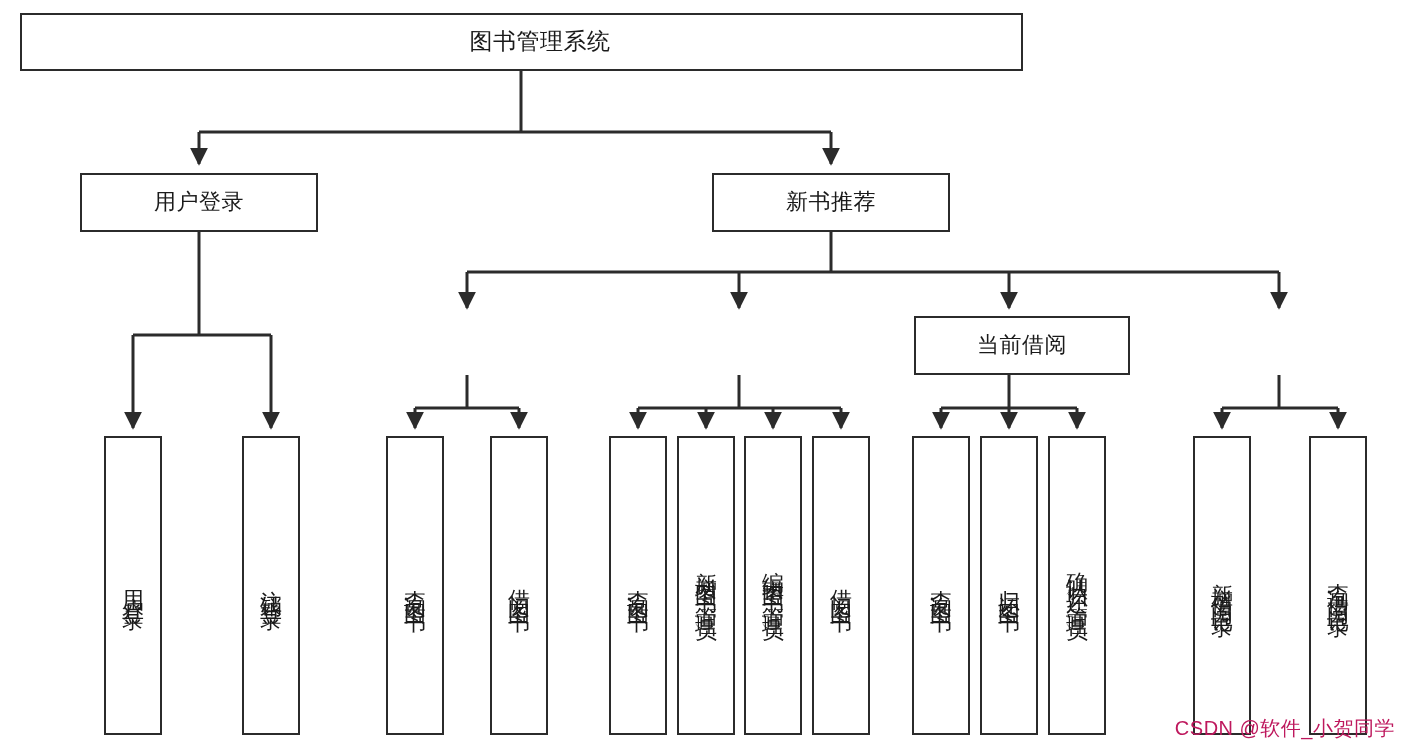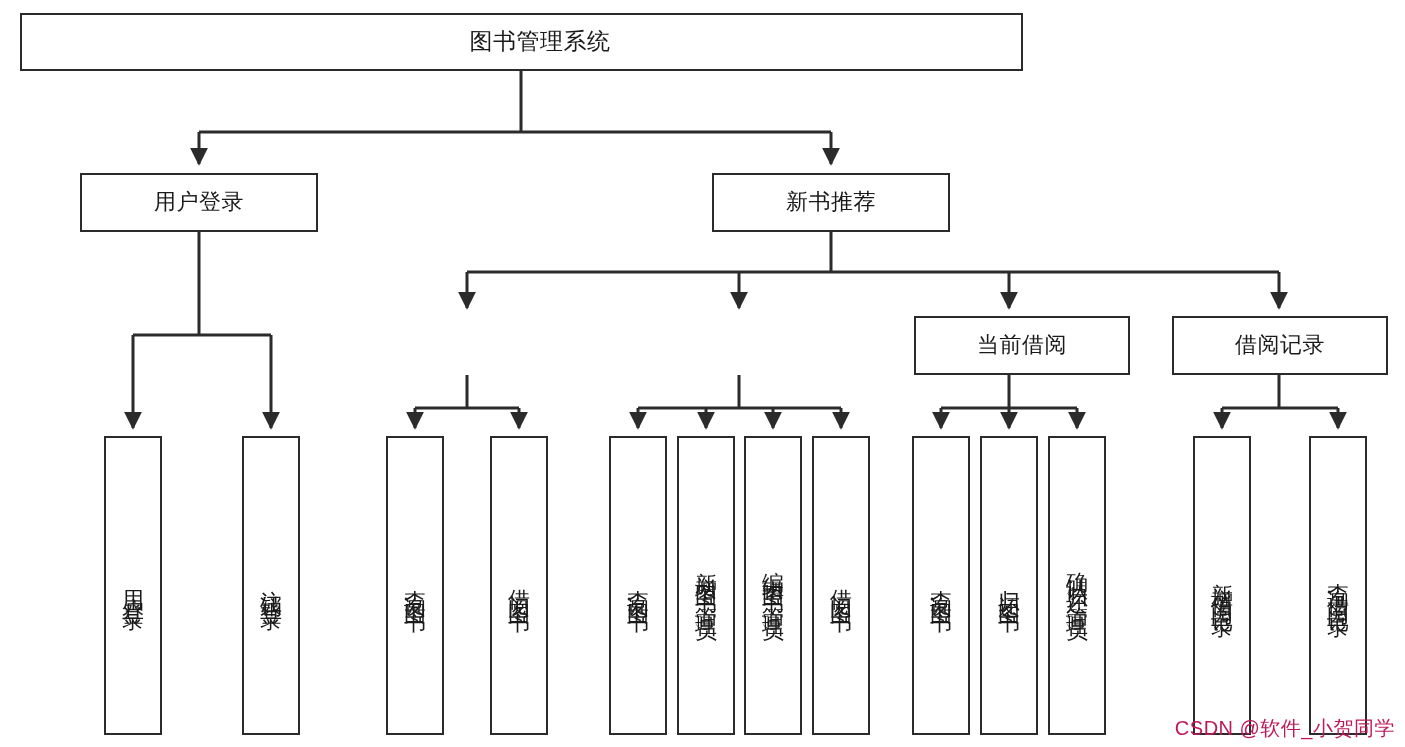--- a/index.html
+++ b/index.html
@@ -134,23 +134,20 @@
   <div class="node horizontal" style="left:712px; top:173px; width:238px; height:59px;">
     <span>新书推荐</span>
   </div>
 
 
 
   <div class="node horizontal" style="left:902px; top:316px; width:216px; height:59px;margin-left:12px;">
     <span>当前借阅</span>
   </div>
 
-  <div class="node horizontal" style="left:1172px; top:316px; width:216px; height:59px;">
-    <span>借阅记录</span>
-  </div>
 
   <div class="node leaf" style="left:104px; top:436px; width:58px; height:299px;">
     <span class="vtext">用户登录</span>
   </div>
 
   <div class="node leaf" style="left:242px; top:436px; width:58px; height:299px;">
     <span class="vtext">注销登录</span>
   </div>
 
   <div class="node leaf" style="left:386px; top:436px; width:58px; height:299px;">

